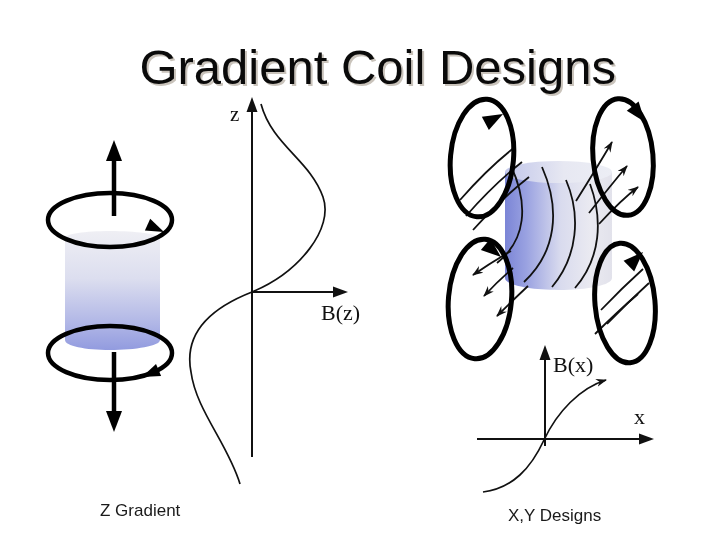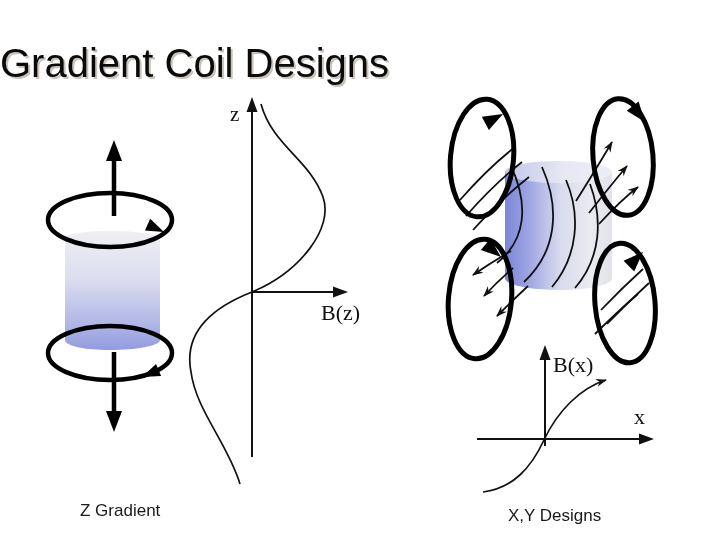--- a/index.html
+++ b/index.html
@@ -1,22 +1,22 @@
 <!DOCTYPE html>
 <html><head>
 <meta charset="utf-8">
 <style>
   html,body{margin:0;padding:0;background:#fff;}
   .slide{position:relative;width:720px;height:540px;background:#ffffff;overflow:hidden;
          font-family:"Liberation Sans",sans-serif;}
-  .slide-title{position:absolute;top:42px;left:0;width:616px;text-align:left;
-               font-size:40px;line-height:1.05;color:#0a0a0a;
+  .slide-title{position:absolute;top:42px;left:0;width:616px;text-align:right;
+               font-size:49px;line-height:1.05;color:#0a0a0a;
                text-shadow:2px 2px 0 #c9c3bb;white-space:nowrap;}
   .caption{position:absolute;font-size:17px;color:#1a1a1a;white-space:nowrap;}
-  .caption-z{left:80px;top:501px;text-align:right;}
+  .caption-z{left:100px;top:501px;text-align:right;}
   .caption-xy{left:508px;top:506px;}
   svg{position:absolute;left:0;top:0;}
   svg text{font-family:"Liberation Serif",serif;fill:#111;}
 </style>
 </head>
 <body>
 
 <div class="slide">
 
   <div class="slide-title">Gradient Coil Designs</div>

